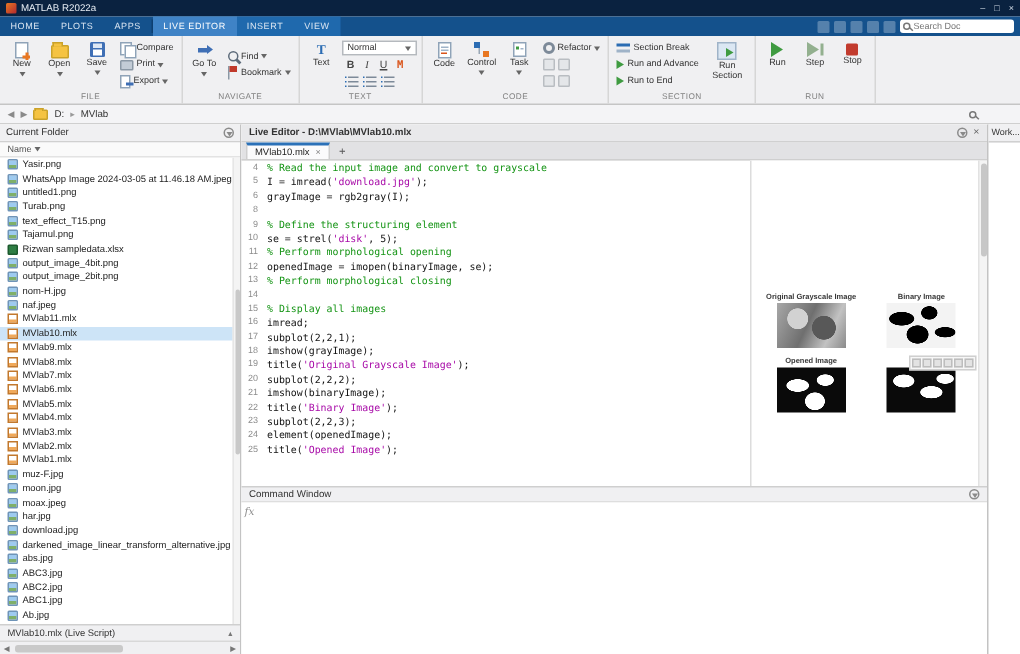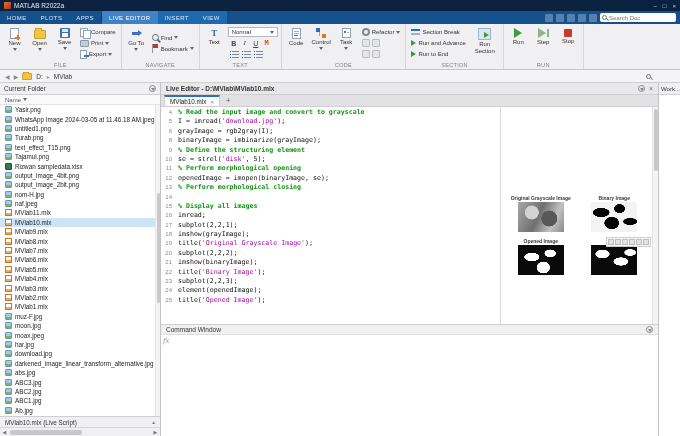--- a/index.html
+++ b/index.html
@@ -146,21 +146,21 @@
   .dochead .right { margin-left:auto; display:flex; gap:4px; align-items:center; font-weight:normal; }
   .dochead .x { color:#666; font-size:7px; }
   .tabrow { height:12px; background:#e2e2e4; display:flex; align-items:flex-end; padding-left:3px; gap:2px; border-bottom:1px solid #cfcfcf; flex:0 0 auto; }
   .edtab { height:11px; background:#fbfbfc; border:1px solid #cfcfcf; border-bottom:none; border-top:2px solid #2b71b8; display:flex; align-items:center; gap:4px; padding:0 5px; font-size:6.3px; color:#222; }
   .edtab .x { color:#888; font-size:6px; }
   .newtab { font-size:7.5px; color:#555; padding:0 4px 1px; }
   .codebody { flex:1; display:flex; min-height:0; }
   .codescroll { flex:1; min-width:0; padding-top:1px; }
   .cline { display:flex; height:9.4px; line-height:9.4px; font-family:"DejaVu Sans Mono", monospace; font-size:6.6px; white-space:pre; }
   .lnum { width:17px; text-align:right; color:#8c8c8c; padding-right:6px; flex:0 0 auto; font-family:"Liberation Sans",sans-serif; font-size:6px; }
-  .tok-cm { color:#149414;font-weight:bold; }
+  .tok-cm { color:#149414; }
   .tok-s { color:#a709a7; }
   .tok-d { color:#111; }
   .outputpanel { width:152px; flex:0 0 auto; border-left:1px solid #dcdcdc; position:relative; background:#fff; }
   .figs { position:absolute; top:88px; left:6px; right:4px; display:grid; grid-template-columns:1fr 1fr; column-gap:6px; row-gap:6px; }
   .figcell { display:flex; flex-direction:column; align-items:center; position:relative; }
   .figtitle { font-size:5px; font-weight:bold; color:#383838; margin-bottom:1px; white-space:nowrap; }
   .figimg { width:46px; height:30px; }
   .figcell.no-title .figimg { margin-top:7px; }
   .kind-gray { background:
       radial-gradient(circle at 30% 35%, #d2d2d2 0 18%, transparent 19%),
@@ -590,21 +590,21 @@
           <span>MVlab10.mlx</span>
           <span class="x">×</span>
         </div>
         <div class="newtab">+</div>
       </div>
       <div class="codebody">
         <div class="codescroll" id="code-lines">
             <div class="cline"><span class="lnum">4</span><span class="tok-cm">% Read the input image and convert to grayscale</span></div>
             <div class="cline"><span class="lnum">5</span><span class="tok-d">I = imread(</span><span class="tok-s">'download.jpg'</span><span class="tok-d">);</span></div>
             <div class="cline"><span class="lnum">6</span><span class="tok-d">grayImage = rgb2gray(I);</span></div>
-            <div class="cline"><span class="lnum">8</span><span class="tok-d">binaryImage = imbinarize(grayImage);</span></div>
+            <div class="cline"><span class="lnum">8</span></div>
             <div class="cline"><span class="lnum">9</span><span class="tok-cm">% Define the structuring element</span></div>
             <div class="cline"><span class="lnum">10</span><span class="tok-d">se = strel(</span><span class="tok-s">'disk'</span><span class="tok-d">, 5);</span></div>
             <div class="cline"><span class="lnum">11</span><span class="tok-cm">% Perform morphological opening</span></div>
             <div class="cline"><span class="lnum">12</span><span class="tok-d">openedImage = imopen(binaryImage, se);</span></div>
             <div class="cline"><span class="lnum">13</span><span class="tok-cm">% Perform morphological closing</span></div>
             <div class="cline"><span class="lnum">14</span></div>
             <div class="cline"><span class="lnum">15</span><span class="tok-cm">% Display all images</span></div>
             <div class="cline"><span class="lnum">16</span><span class="tok-d">imread;</span></div>
             <div class="cline"><span class="lnum">17</span><span class="tok-d">subplot(2,2,1);</span></div>
             <div class="cline"><span class="lnum">18</span><span class="tok-d">imshow(grayImage);</span></div>

